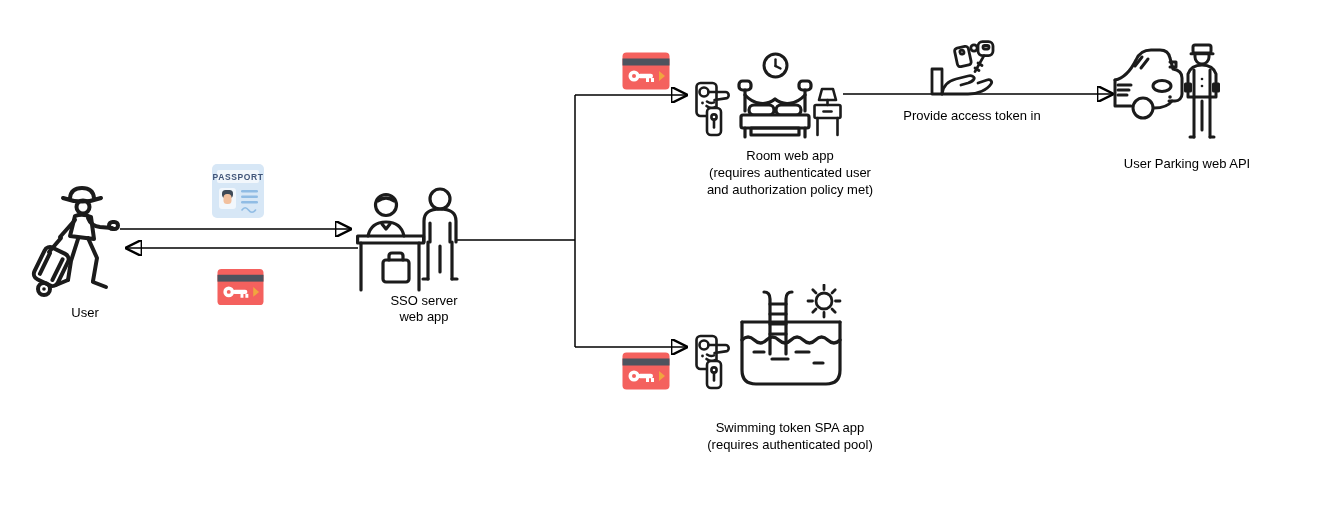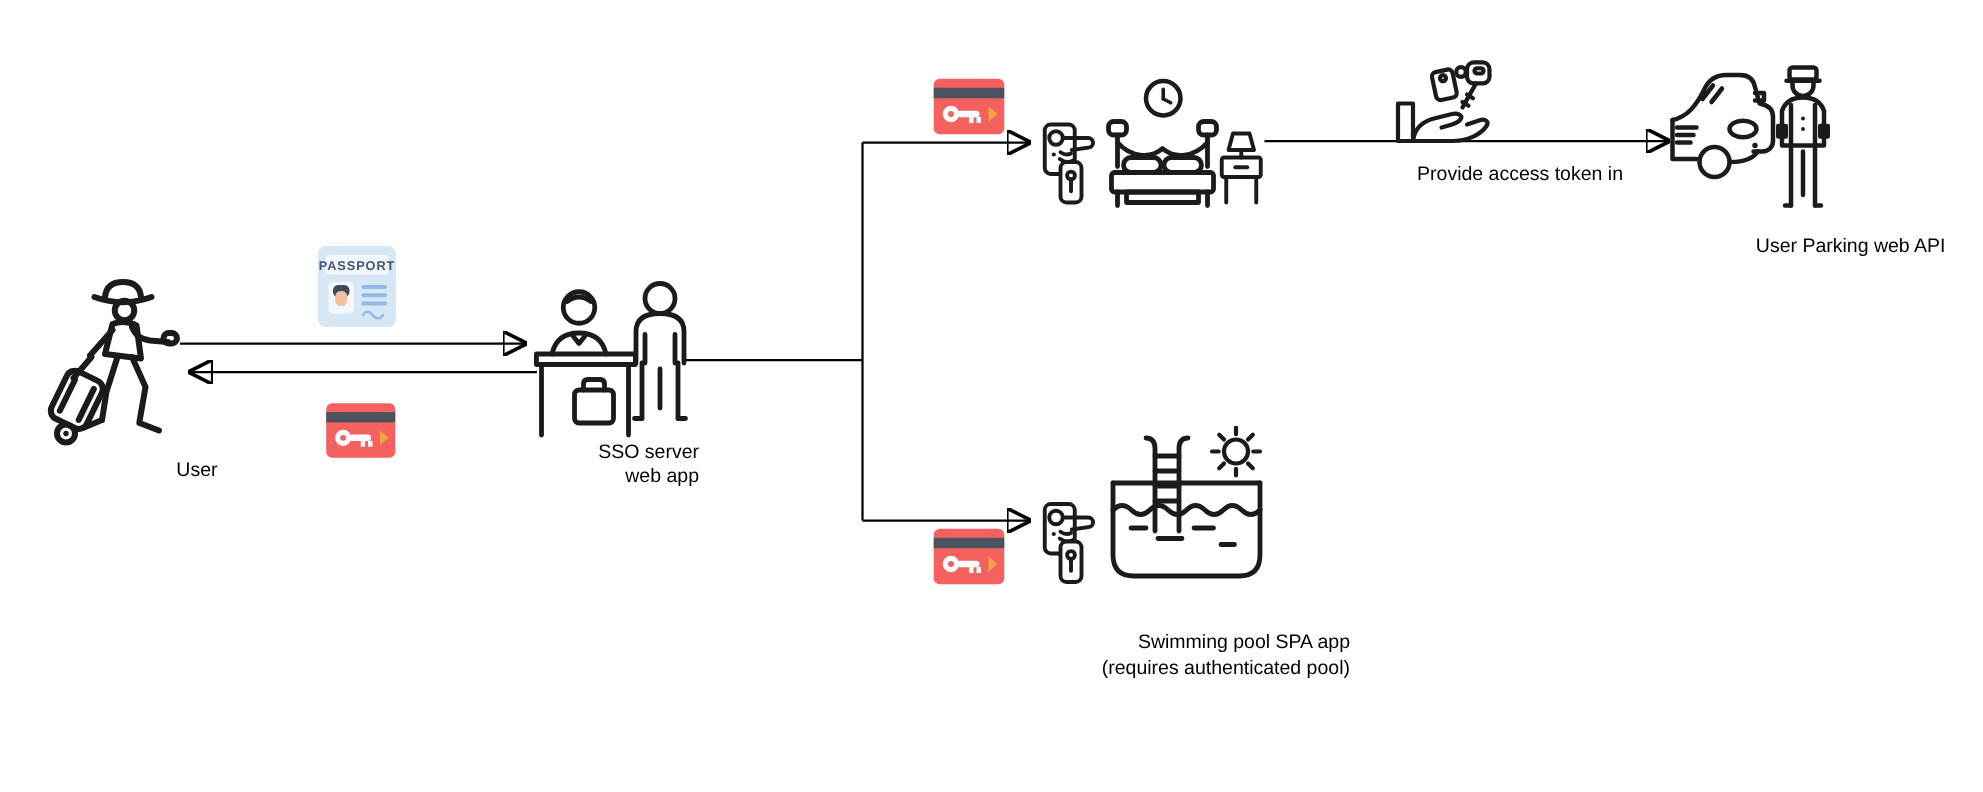--- a/index.html
+++ b/index.html
@@ -4,21 +4,21 @@
 <style>
   html,body{margin:0;padding:0;background:#fff;}
   .canvas{
     position:relative;width:1322px;height:528px;background:#fff;overflow:hidden;
     font-family:"Liberation Sans", sans-serif;
   }
   .connectors{position:absolute;left:0;top:0;}
   .connectors line,.connectors path{stroke:var(--line,#000);stroke-width:1.5;fill:none;}
   .abs{position:absolute;}
   .lbl{
-    position:absolute;text-align:right;color:var(--text,#000);
+    position:absolute;text-align:center;color:var(--text,#000);
     font-size:13px;line-height:17px;white-space:nowrap;
   }
   .lbl.tight{line-height:16px;}
   .stk{stroke:var(--icon-stroke,#1b1b1b);fill:none;stroke-linecap:round;stroke-linejoin:round;}
   .fillw{fill:#fff;}
   .dot{fill:var(--icon-stroke,#1b1b1b);stroke:none;}
   .kc-body{fill:var(--keycard-bg,#f4615e);}
   .kc-stripe{fill:var(--keycard-stripe,#4d535e);}
   .kc-key{fill:var(--keycard-key,#fff);}
   .kc-tri{fill:var(--keycard-triangle,#f0a63f);}
@@ -108,21 +108,21 @@
       <path d="M5 57 v47 M63 57 v47"></path>
       <rect x="27" y="74" width="26" height="22" rx="3"></rect>
       <path d="M33 74 v-4 q0 -3 3 -3 h8 q3 0 3 3 v4"></path>
       <circle cx="84" cy="13" r="10"></circle>
       <path d="M68 56 v-21 q0 -12 16 -12 q16 0 16 12 v21"></path>
       <path d="M74 37 v19 M94 37 v19"></path>
       <path d="M72 56 v37 M96 56 v37 M84 60 v26"></path>
       <path d="M72 93 h-5 M96 93 h5"></path>
     </g>
   </svg>
-  <div class="lbl tight" style="left:346px;top:293px;width:120px">
+  <div class="lbl tight" style="left:364px;top:293px;width:120px">
     <div>SSO server</div>
     <div>web app</div>
   </div>
 
   <svg class="abs" style="left:622px;top:52px" width="48" height="38" viewBox="0 0 48 38">
     <rect class="kc-body" x="0.5" y="0.5" width="47" height="37" rx="4"></rect>
     <rect class="kc-stripe" x="0.5" y="6.5" width="47" height="7"></rect>
     <circle class="kc-key" cx="12" cy="24" r="5.5"></circle>
     <circle class="kc-body" cx="12" cy="24" r="2"></circle>
     <rect class="kc-key" x="16" y="21.8" width="15" height="4.4" rx="2.2"></rect>
@@ -172,20 +172,25 @@
   <svg class="abs" style="left:812px;top:87px" width="31" height="50" viewBox="0 0 31 50">
     <g class="stk" stroke-width="2.6">
       <path d="M10 2 h11 l3 11 h-17 z"></path>
       <path d="M15.5 13 v5"></path>
       <rect x="2.5" y="18" width="26" height="13" rx="1.5"></rect>
       <path d="M11.5 24.5 h8"></path>
       <path d="M5.5 31 v17 M25.5 31 v17"></path>
     </g>
   </svg>
 
+  <div class="lbl" style="left:680px;top:147px;width:220px">
+    <div>Room web app</div>
+    <div>(requires authenticated user</div>
+    <div>and authorization policy met)</div>
+  </div>
 
   <svg class="abs" style="left:930px;top:40px" width="84" height="58" viewBox="0 0 84 58">
     <g class="stk" stroke-width="2.8">
       <rect x="2" y="29" width="10" height="25"></rect>
       <path d="M12 54 c1 -8 6 -13 14 -15 l12 -3 c4 -1 7 1 6 3 c-1 2 -3 3 -6 4 l-7 2"></path>
       <path d="M12 54 h26 c10 0 19 -4 23 -10 c2 -3 -1 -5 -4 -4 l-9 3"></path>
       <g transform="rotate(-12 33 17)">
         <rect x="26" y="7" width="14" height="19" rx="3"></rect>
         <circle cx="33" cy="12" r="2"></circle>
       </g>
@@ -265,17 +270,17 @@
       <path d="M2 38 h98"></path>
       <path d="M2 38 v48 q0 14 14 14 h70 q14 0 14 -14 v-48"></path>
       <path d="M2 56 q6 -6 12.25 0 t12.25 0 t12.25 0 t12.25 0 t12.25 0 t12.25 0 t12.25 0 t12.25 0"></path>
       <path d="M14 68 h10 M32 75 h16 M56 68 h13 M74 79 h9"></path>
       <path d="M30 70 V15 q0 -7 -6 -7"></path>
       <path d="M46 70 V15 q0 -7 6 -7"></path>
       <path d="M30 20 h16 M30 30 h16 M30 40 h16 M30 50 h16"></path>
     </g>
   </svg>
   <div class="lbl" style="left:680px;top:419px;width:220px">
-    <div>Swimming pool SPA app</div>
+    <div>Swimming token SPA app</div>
     <div>(requires authenticated pool)</div>
   </div>
 
 </div>
 
 </body></html>

